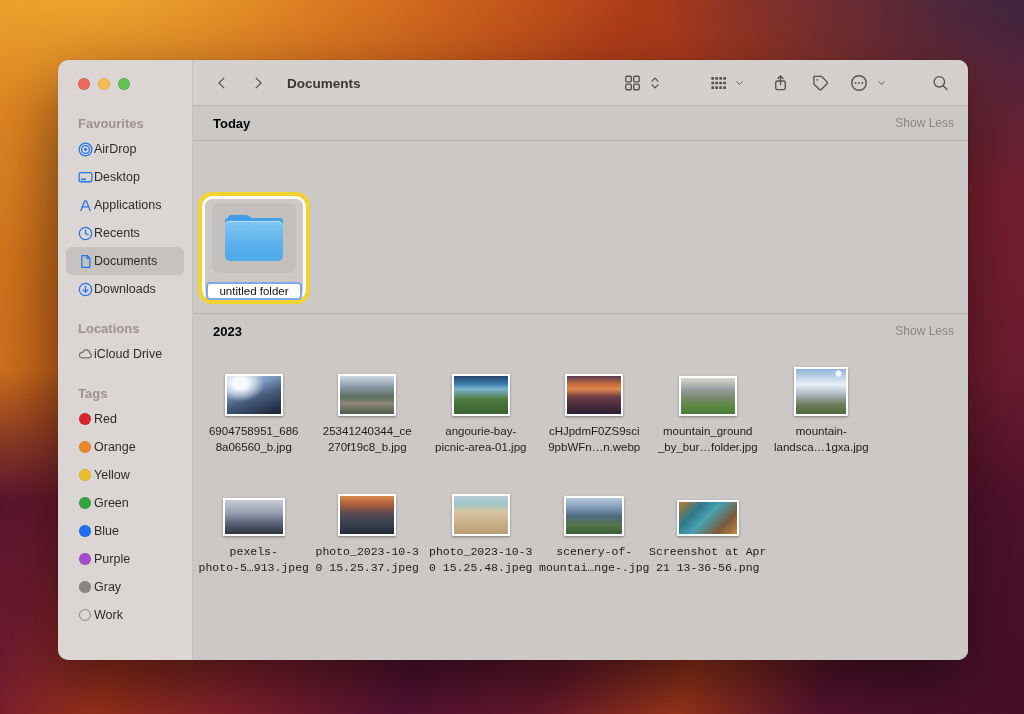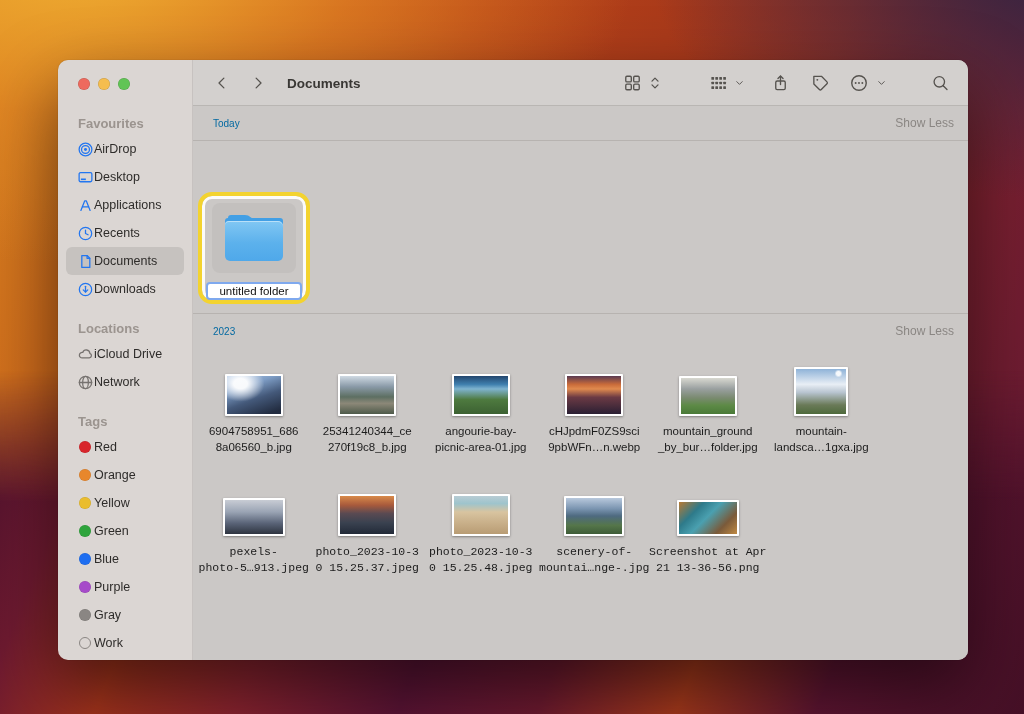--- a/index.html
+++ b/index.html
@@ -52,21 +52,21 @@
   .tb-icon { position:absolute; top:50%; transform:translateY(-50%); color:#56534f; display:flex; align-items:center; }
   .tb-icon svg { stroke:currentColor; fill:none; stroke-width:1.7; stroke-linecap:round; stroke-linejoin:round; }
   .tb-title { position:absolute; left:94px; top:50%; transform:translateY(-50%); font-size:13.5px; font-weight:700; color:#393734; }
 
   
   .content { position:relative; flex:1; background:#cbc8c6; }
   .section-header {
     position:absolute; left:0; right:0; height:35px; display:flex; align-items:center;
     justify-content:space-between; padding:0 14px 0 20px;
   }
-  .section-header .title { font-size:10px; font-weight:400; color:#0369a1; }
+  .section-header .title { font-size:13px; font-weight:700; color:#000000; }
   .section-header .action { font-size:12px; color:#8a8683; }
   .hdr-today { top:0; border-bottom:1px solid #b7b3b0; }
   .hdr-2023 { top:207px; border-top:1px solid #b7b3b0; }
 
   
   .new-folder-item {
     position:absolute; left:5px; top:86px; width:112px; height:112px;
     border:4px solid #f3d32f; border-radius:14px;
     box-shadow:inset 0 0 0 3px #fbfbf9;
     display:flex; flex-direction:column; align-items:center;
@@ -178,30 +178,20 @@
 
     <div class="side-section-label">Locations</div>
 
     <div class="side-item">
       <span class="side-icon gray">
           <svg viewBox="0 0 24 24">
             <path d="M7.5 16.8 a3.9 3.9 0 1 1 0.6 -7.7 A5.2 5.2 0 0 1 18.2 10.4 a3.3 3.3 0 0 1 -0.9 6.4 Z"></path>
           </svg>
         </span>
       <span>iCloud Drive</span>
-    </div>
-    <div class="side-item">
-      <span class="side-icon gray">
-          <svg viewBox="0 0 24 24">
-            <circle cx="12" cy="12" r="8.7"></circle>
-            <path d="M3.3 12 h17.4"></path>
-            <ellipse cx="12" cy="12" rx="4" ry="8.7"></ellipse>
-          </svg>
-        </span>
-      <span>Network</span>
     </div>
 
     <div class="side-section-label">Tags</div>
 
     <div class="side-item">
       <span class="tag-dot" style="background: rgb(216, 38, 44);"></span>
       <span>Red</span>
     </div>
     <div class="side-item">
       <span class="tag-dot" style="background: rgb(232, 135, 44);"></span>

